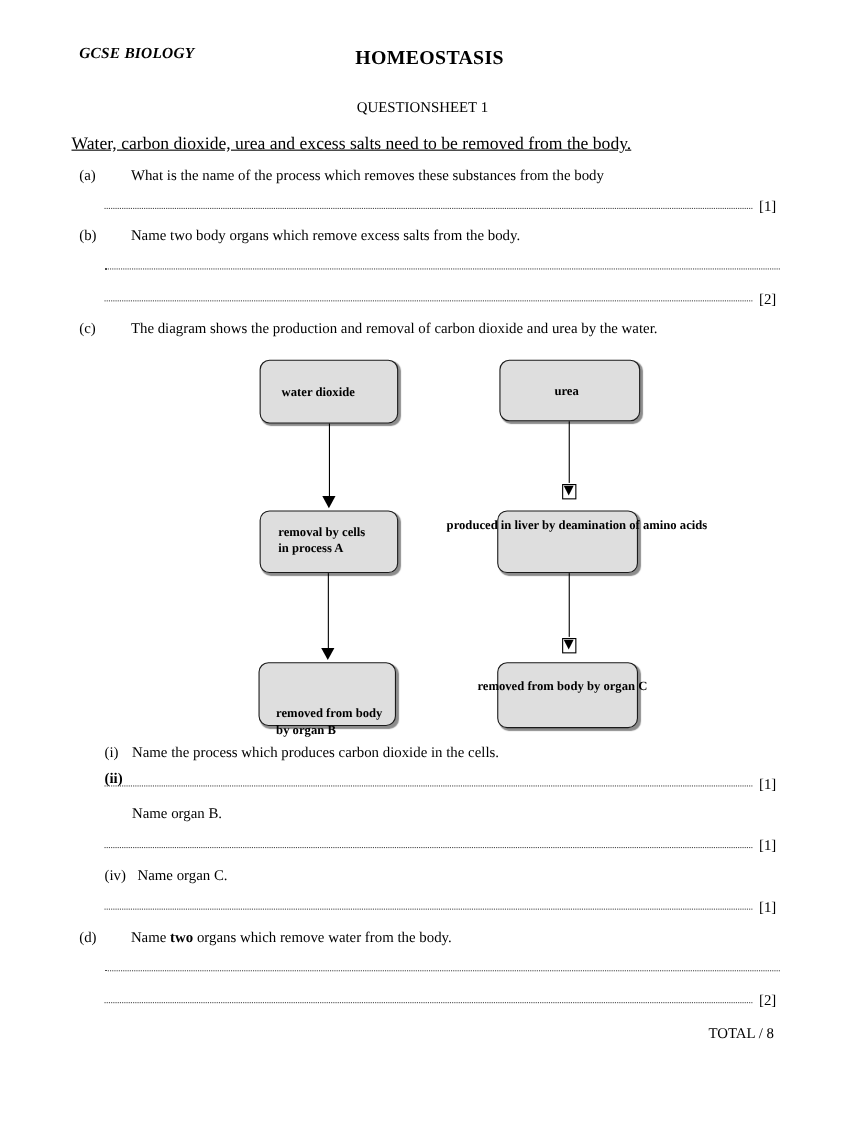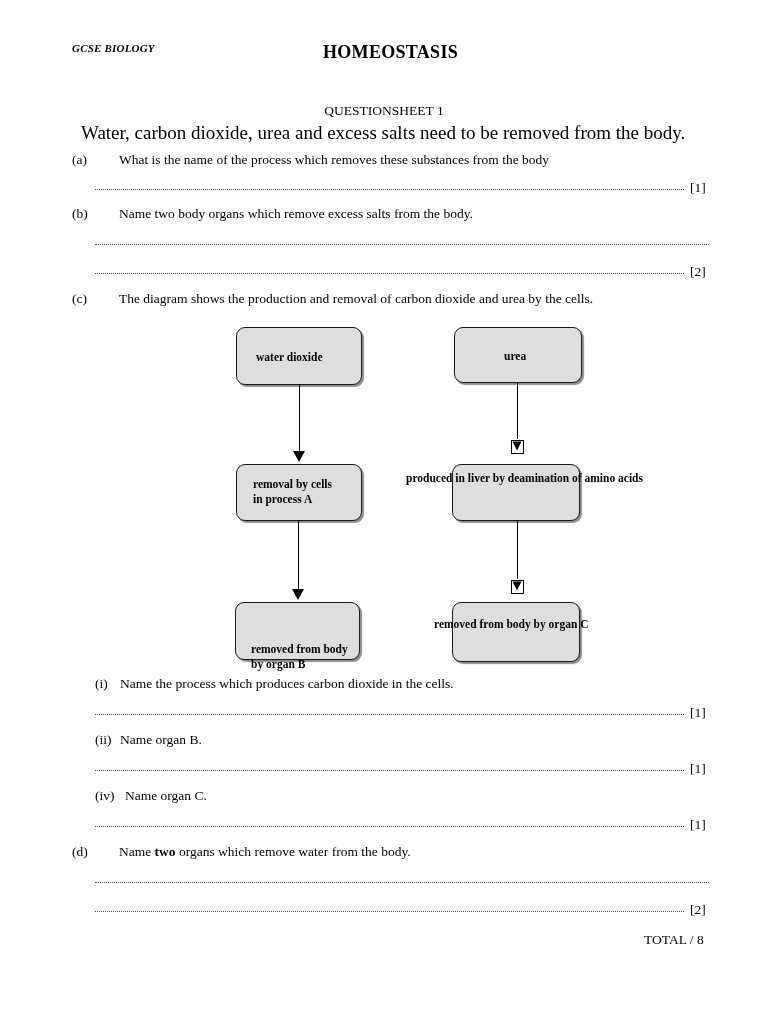--- a/index.html
+++ b/index.html
@@ -18,48 +18,49 @@
     height: 1024px;
     overflow: hidden;
     background: #ffffff;
   }
 
   
   .hdr-subject {
     position: absolute;
     left: 72px;
     top: 42px;
-    font-size: 11px;
+    font-size: 14px;
     font-weight: bold;
     font-style: italic;
     letter-spacing: 0.2px;
   }
   .hdr-topic {
     position: absolute;
     left: 323px;
     top: 42px;
     font-size: 18px;
     font-weight: bold;
     letter-spacing: 0.3px;
   }
   .hdr-sheet {
     position: absolute;
     left: 0;
-    top: 103px;
+    top: 90px;
     width: 768px;
     text-align: center;
     font-size: 13.5px;
   }
 
   
   .intro {
     position: absolute;
-    left: 81px;
-    font-size: 19px;
+    left: 65px;
+    font-size: 16px;
     white-space: nowrap;
+    text-decoration: underline;
   }
   .q-label {
     position: absolute;
     font-size: 13.5px;
   }
   .q-text {
     position: absolute;
     font-size: 13.5px;
     white-space: nowrap;
   }
@@ -149,21 +150,21 @@
   <div class="dots" style="top:188px; width:589px;"></div>
   <div class="marks" style="left:690px; top:180px;">[1]</div>
 
   <div class="q-label" style="left:72px; top:206px;">(b)</div>
   <div class="q-text" style="left:119px; top:206px;">Name two body organs which remove excess salts from the body.</div>
   <div class="dots" style="top:243px; width:614px;"></div>
   <div class="dots" style="top:272px; width:589px;"></div>
   <div class="marks" style="left:690px; top:264px;">[2]</div>
 
   <div class="q-label" style="left:72px; top:291px;">(c)</div>
-  <div class="q-text" style="left:119px; top:291px;">The diagram shows the production and removal of carbon dioxide and urea by the cells.</div>
+  <div class="q-text" style="left:119px; top:291px;">The diagram shows the production and removal of carbon dioxide and urea by the water.</div>
 
   <div id="diagram">
 
     <div class="fbox" style="left:236px; top:327px; width:126px; height:58px;"></div>
     <div class="fbox-label" style="left:256px; top:350px;">water dioxide</div>
 
     <div class="fbox" style="left:454px; top:327px; width:128px; height:56px;"></div>
     <div class="fbox-label" style="left:504px; top:349px;">urea</div>
 
     <div class="fbox" style="left:236px; top:464px; width:126px; height:57px;"></div>
@@ -204,21 +205,21 @@
       </svg>
     </div>
 
   </div>
 
   <div class="q-label" style="left:95px; top:676px;">(i)</div>
   <div class="q-text" style="left:120px; top:676px;">Name the process which produces carbon dioxide in the cells.</div>
   <div class="dots" style="top:713px; width:589px;"></div>
   <div class="marks" style="left:690px; top:705px;">[1]</div>
 
-  <div class="q-label" style="left:95px; top:732px;">(ii)</div>
+  <div class="q-label" style="left:95px; top:700px;font-weight:bold;">(ii)</div>
   <div class="q-text" style="left:120px; top:732px;">Name organ B.</div>
   <div class="dots" style="top:769px; width:589px;"></div>
   <div class="marks" style="left:690px; top:761px;">[1]</div>
 
   <div class="q-label" style="left:95px; top:788px;">(iv)</div>
   <div class="q-text" style="left:125px; top:788px;">Name organ C.</div>
   <div class="dots" style="top:825px; width:589px;"></div>
   <div class="marks" style="left:690px; top:817px;">[1]</div>
 
   <div class="q-label" style="left:72px; top:844px;">(d)</div>

